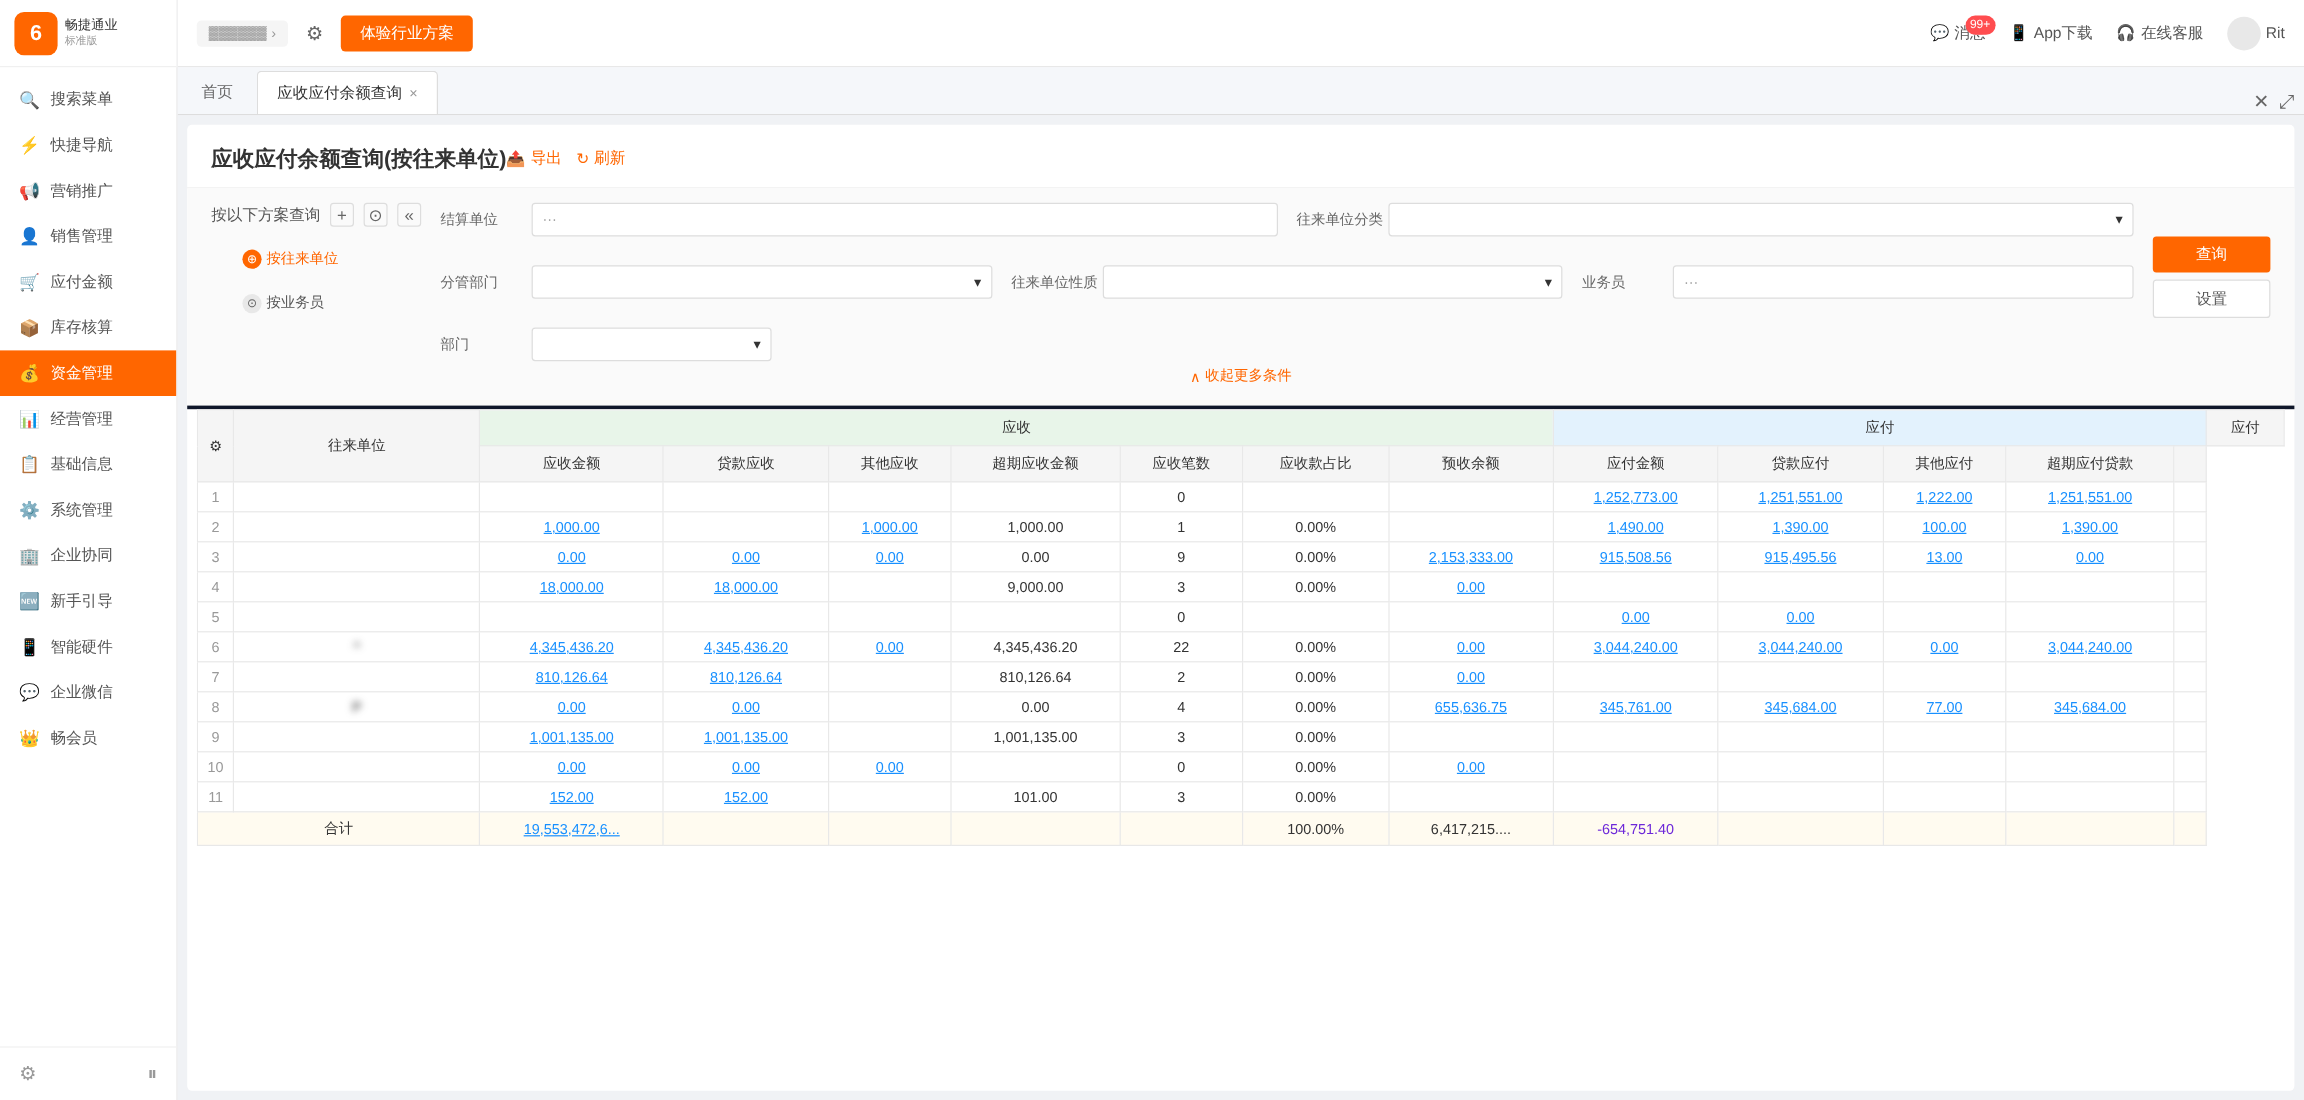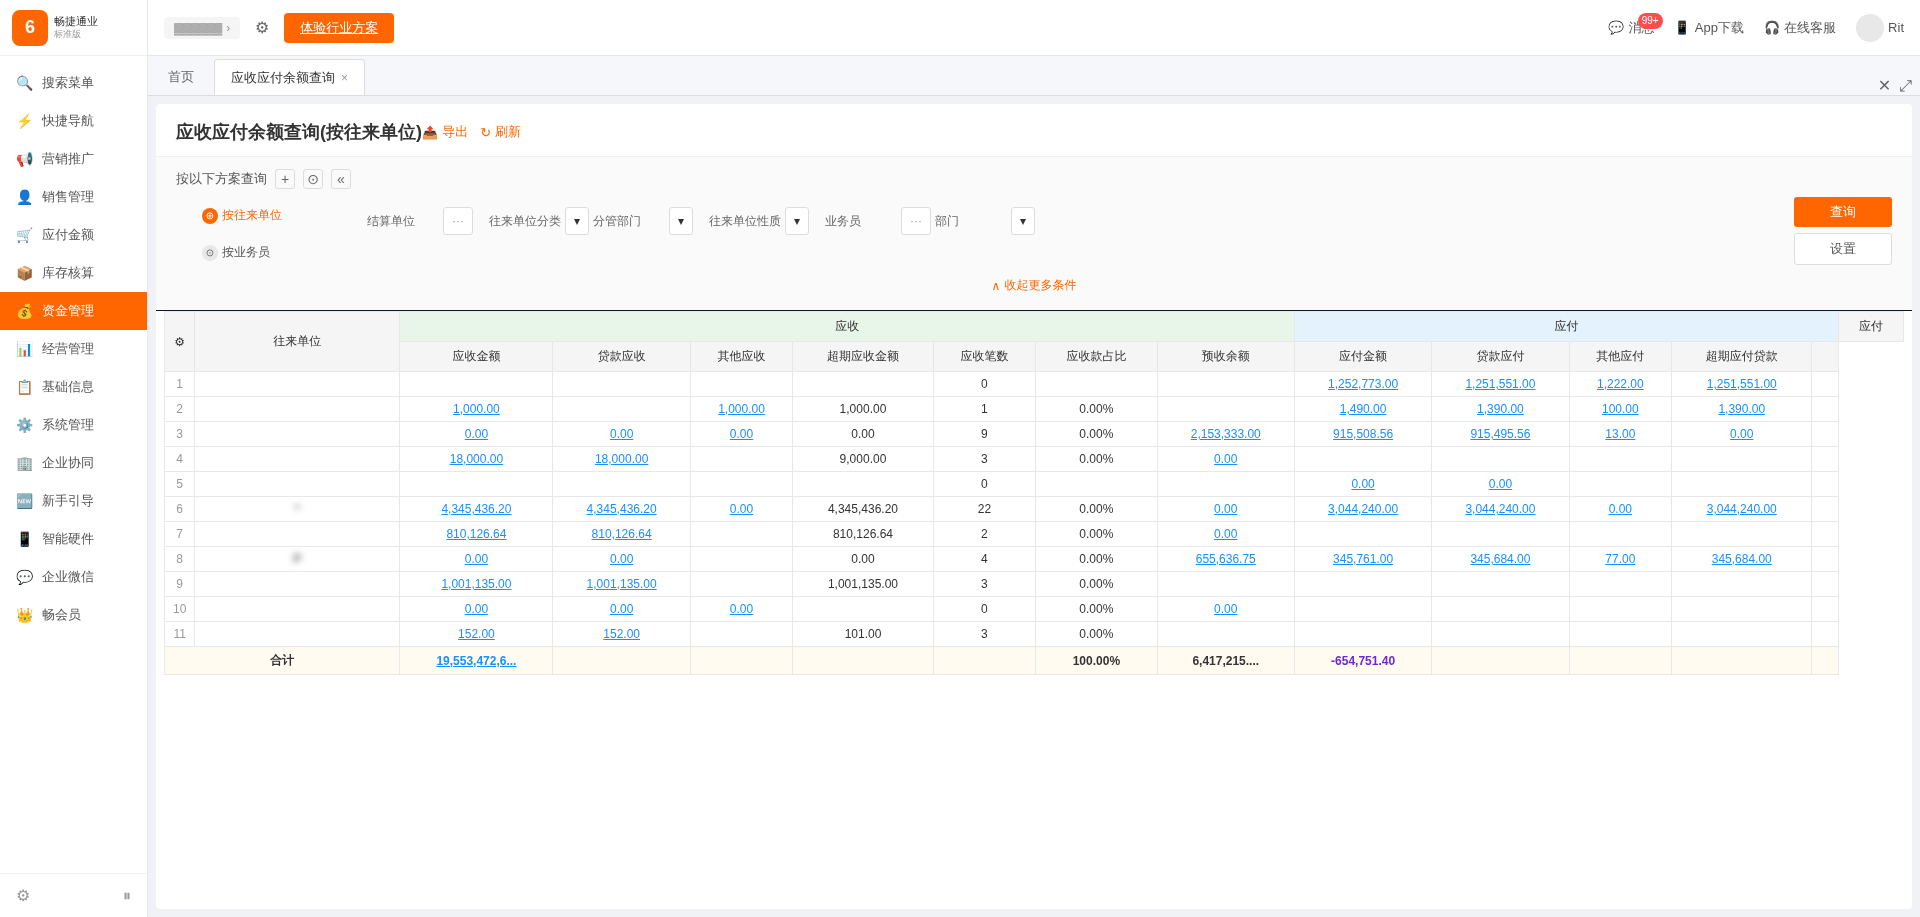--- a/index.html
+++ b/index.html
@@ -22,21 +22,21 @@
     .sidebar-bottom-btn { color: #999; font-size: 16px; cursor: pointer; }
 
     
     .main-content { flex: 1; display: flex; flex-direction: column; overflow: hidden; }
 
     
     .top-bar { height: 56px; background: #fff; display: flex; align-items: center; padding: 0 16px; border-bottom: 1px solid #e8e8e8; }
     .top-bar-left { display: flex; align-items: center; gap: 8px; }
     .breadcrumb-box { background: #f5f5f5; border-radius: 4px; padding: 4px 10px; color: #666; font-size: 12px; display: flex; align-items: center; gap: 4px; }
     .gear-btn { width: 28px; height: 28px; display: flex; align-items: center; justify-content: center; color: #666; font-size: 16px; cursor: pointer; }
-    .trial-btn { background: #ff6600; color: #fff; border: none; border-radius: 4px; padding: 6px 16px; font-size: 13px; cursor: pointer; text-decoration: underline; }
+    .trial-btn { background: #ff6600; color: #fff; border: none; border-radius: 4px; padding: 6px 16px; font-size: 13px; cursor: pointer; }
     .top-bar-right { margin-left: auto; display: flex; align-items: center; gap: 20px; }
     .top-bar-item { display: flex; align-items: center; gap: 4px; color: #555; font-size: 13px; cursor: pointer; position: relative; }
     .badge { background: #ff4d4f; color: #fff; border-radius: 10px; font-size: 10px; padding: 0 4px; min-width: 16px; height: 16px; display: inline-flex; align-items: center; justify-content: center; position: absolute; top: -6px; right: -8px; }
     .user-avatar { width: 28px; height: 28px; background: #e8e8e8; border-radius: 50%; }
 
     
     .tab-bar { height: 40px; background: #f5f7fa; display: flex; align-items: flex-end; border-bottom: 1px solid #ddd; }
     .tab-item { height: 36px; padding: 0 16px; display: flex; align-items: center; gap: 6px; font-size: 13px; cursor: pointer; background: #fff; border: 1px solid #ddd; border-bottom: none; border-radius: 4px 4px 0 0; margin-left: 4px; color: #333; }
     .tab-home { background: #f5f7fa; border: none; color: #666; }
     .tab-active { background: #fff; color: #333; }
@@ -48,21 +48,21 @@
     .page-content { flex: 1; overflow: auto; background: #f0f2f5; }
     .page-inner { background: #fff; margin: 8px; border-radius: 4px; min-height: calc(100% - 16px); }
 
     
     .page-header { padding: 16px 20px 12px; display: flex; align-items: center; justify-content: flex-start; border-bottom: 1px solid #f0f0f0; }
     .page-title { font-size: 18px; font-weight: bold; color: #333; }
     .page-header-btns { display: flex; gap: 12px; align-items: center; }
     .header-btn { display: flex; align-items: center; gap: 4px; color: #ff6600; font-size: 13px; cursor: pointer; }
 
     
-    .filter-area { padding: 12px 20px; background: #fafafa; border-bottom: 1px solid #0f172a; }
+    .filter-area { padding: 12px 20px; background: #fafafa; border-bottom: 3px solid #0f172a; }
     .filter-header { display: flex; align-items: center; gap: 8px; margin-bottom: 10px; }
     .filter-title { color: #555; font-size: 13px; }
     .filter-add-btn { color: #666; font-size: 14px; cursor: pointer; border: 1px solid #ddd; border-radius: 3px; width: 20px; height: 20px; display: flex; align-items: center; justify-content: center; }
     .filter-schemes { display: flex; gap: 8px; margin-bottom: 10px; padding-left: 20px; }
     .scheme-item { display: flex; align-items: center; gap: 4px; color: #555; font-size: 12px; cursor: pointer; padding: 2px 6px; }
     .scheme-item.active { color: #ff6600; }
     .scheme-icon { width: 16px; height: 16px; border-radius: 50%; background: #ff6600; color: #fff; display: flex; align-items: center; justify-content: center; font-size: 10px; }
     .scheme-icon2 { width: 16px; height: 16px; border-radius: 50%; background: #e8e8e8; display: flex; align-items: center; justify-content: center; font-size: 10px; color: #666; }
     .filter-row { display: flex; align-items: center; gap: 16px; }
     .filter-field { display: flex; align-items: center; gap: 6px; flex: 1; }
@@ -74,21 +74,21 @@
     .btn-query { background: #ff6600; color: #fff; border: none; border-radius: 3px; padding: 6px 36px; font-size: 13px; cursor: pointer; }
     .btn-setting { background: #fff; color: #555; border: 1px solid #ddd; border-radius: 3px; padding: 6px 16px; font-size: 13px; cursor: pointer; }
 
     
     .table-container { margin: 0 8px 8px; overflow: auto; }
     .data-table { width: 100%; border-collapse: collapse; font-size: 12px; }
     .data-table th { background: #f5f5f5; border: 1px solid #e8e8e8; padding: 6px 8px; text-align: center; font-weight: normal; color: #333; white-space: nowrap; }
     .data-table td { border: 1px solid #e8e8e8; padding: 5px 8px; text-align: center; color: #333; white-space: nowrap; }
     .data-table td.text-link { color: #1890ff; text-decoration: underline; cursor: pointer; }
     .data-table .row-num { color: #999; }
-    .total-row td { background: #fffbf0; font-weight: bold; }
+    .total-row td { background: #fffbf0; font-weight: normal; }
     .blurred { filter: blur(3px); color: transparent; user-select: none; }
     .th-receivable { background: #e8f5e9; }
     .th-payable { background: #e3f2fd; }
     .section-header-receivable { background: #e8f5e9 !important; }
     .section-header-payable { background: #e3f2fd !important; }
   </style>
 </head>
 <body>
 
 <div class="app-layout">
@@ -251,21 +251,21 @@
                 </div>
               </div>
               <div class="filter-schemes">
                 <div class="scheme-item">
                   <div class="scheme-icon2">⊙</div>
                   <span>按业务员</span>
                 </div>
               </div>
             </div>
 
-            <div style="flex:1; display:flex; flex-direction:row; gap:4px;">
+            <div style="flex:1; display:flex; flex-direction:column; gap:24px;">
               <div class="filter-row">
                 <div class="filter-field">
                   <span class="filter-label">结算单位</span>
                   <div class="filter-input">
                     <span class="filter-dots">···</span>
                   </div>
                 </div>
                 <div class="filter-field">
                   <span class="filter-label">往来单位分类</span>
                   <div class="filter-select">

